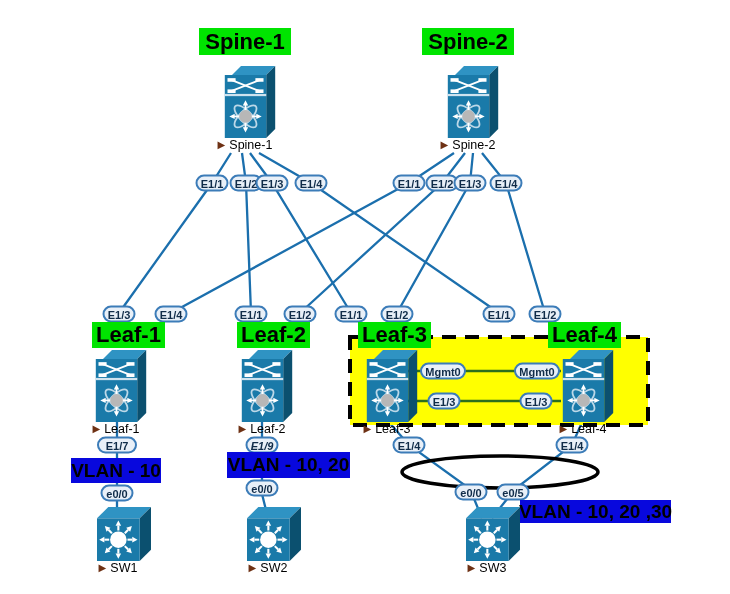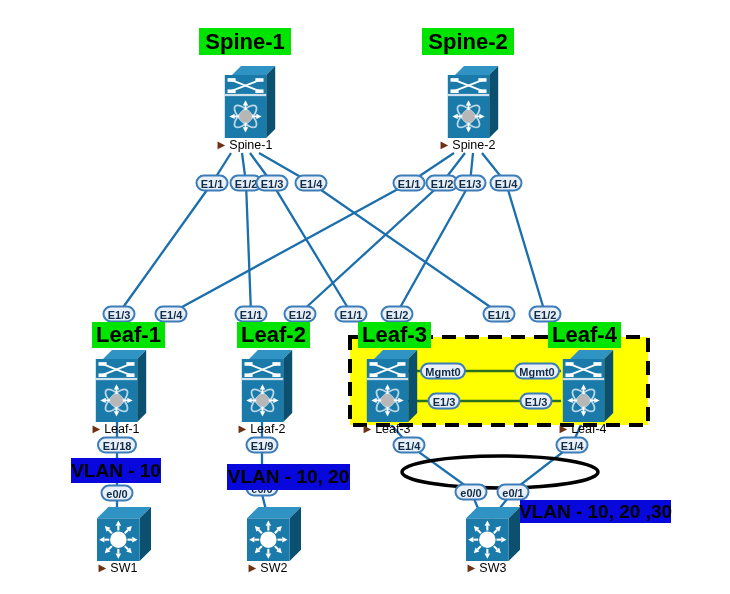--- a/index.html
+++ b/index.html
@@ -165,29 +165,29 @@
       <div class="pill" style="left: 351px; top: 314px;">E1/1</div>
       <div class="pill" style="left: 397px; top: 314px;">E1/2</div>
       <div class="pill" style="left: 499px; top: 314px;">E1/1</div>
       <div class="pill" style="left: 545px; top: 314px;">E1/2</div>
       <div class="pill" style="left: 443px; top: 371px; min-width: 46px;">Mgmt0</div>
       <div class="pill" style="left: 537px; top: 371px; min-width: 46px;">Mgmt0</div>
       <div class="pill" style="left: 444px; top: 401px;">E1/3</div>
       <div class="pill" style="left: 536px; top: 401px;">E1/3</div>
       <div class="pill" style="left: 409px; top: 445px;">E1/4</div>
       <div class="pill" style="left: 572px; top: 445px;">E1/4</div>
-      <div class="pill" style="left: 117px; top: 445px; min-width: 40px;">E1/18</div>
+      <div class="pill" style="left: 117px; top: 445px; min-width: 40px;">E1/7</div>
       <div class="pill" style="left: 117px; top: 493px;">e0/0</div>
-      <div class="pill" style="left: 262px; top: 445px;">E1/9</div>
+      <div class="pill" style="left: 262px; top: 445px; font-style: italic;">E1/9</div>
       <div class="pill" style="left: 262px; top: 488px;">e0/0</div>
       <div class="pill" style="left: 471px; top: 492px;">e0/0</div>
-      <div class="pill" style="left: 513px; top: 492px;">e0/1</div>
+      <div class="pill" style="left: 513px; top: 492px;">e0/5</div>
       <div class="tag tag-green" style="left: 199px; top: 28px; width: 92px; height: 27px;">Spine-1</div>
       <div class="tag tag-green" style="left: 422px; top: 28px; width: 92px; height: 27px;">Spine-2</div>
       <div class="tag tag-green" style="left: 92px; top: 322px; width: 73px; height: 26px;">Leaf-1</div>
       <div class="tag tag-green" style="left: 237px; top: 322px; width: 73px; height: 26px;">Leaf-2</div>
       <div class="tag tag-green" style="left: 358px; top: 322px; width: 73px; height: 26px;">Leaf-3</div>
       <div class="tag tag-green" style="left: 548px; top: 322px; width: 73px; height: 26px;">Leaf-4</div>
       <div class="tag tag-blue" style="left: 71px; top: 458px; width: 90px; height: 25px; text-align: right;">VLAN - 10</div>
-      <div class="tag tag-blue" style="left: 227px; top: 464px; width: 123px; height: 26px;">VLAN - 10, 20</div>
+      <div class="tag tag-blue" style="left: 227px; top: 452px; width: 123px; height: 26px;">VLAN - 10, 20</div>
       <div class="tag tag-blue" style="left: 520px; top: 500px; width: 151px; height: 23px;">VLAN - 10, 20 ,30</div>
     </div>
 </div>
 
 </body></html>

